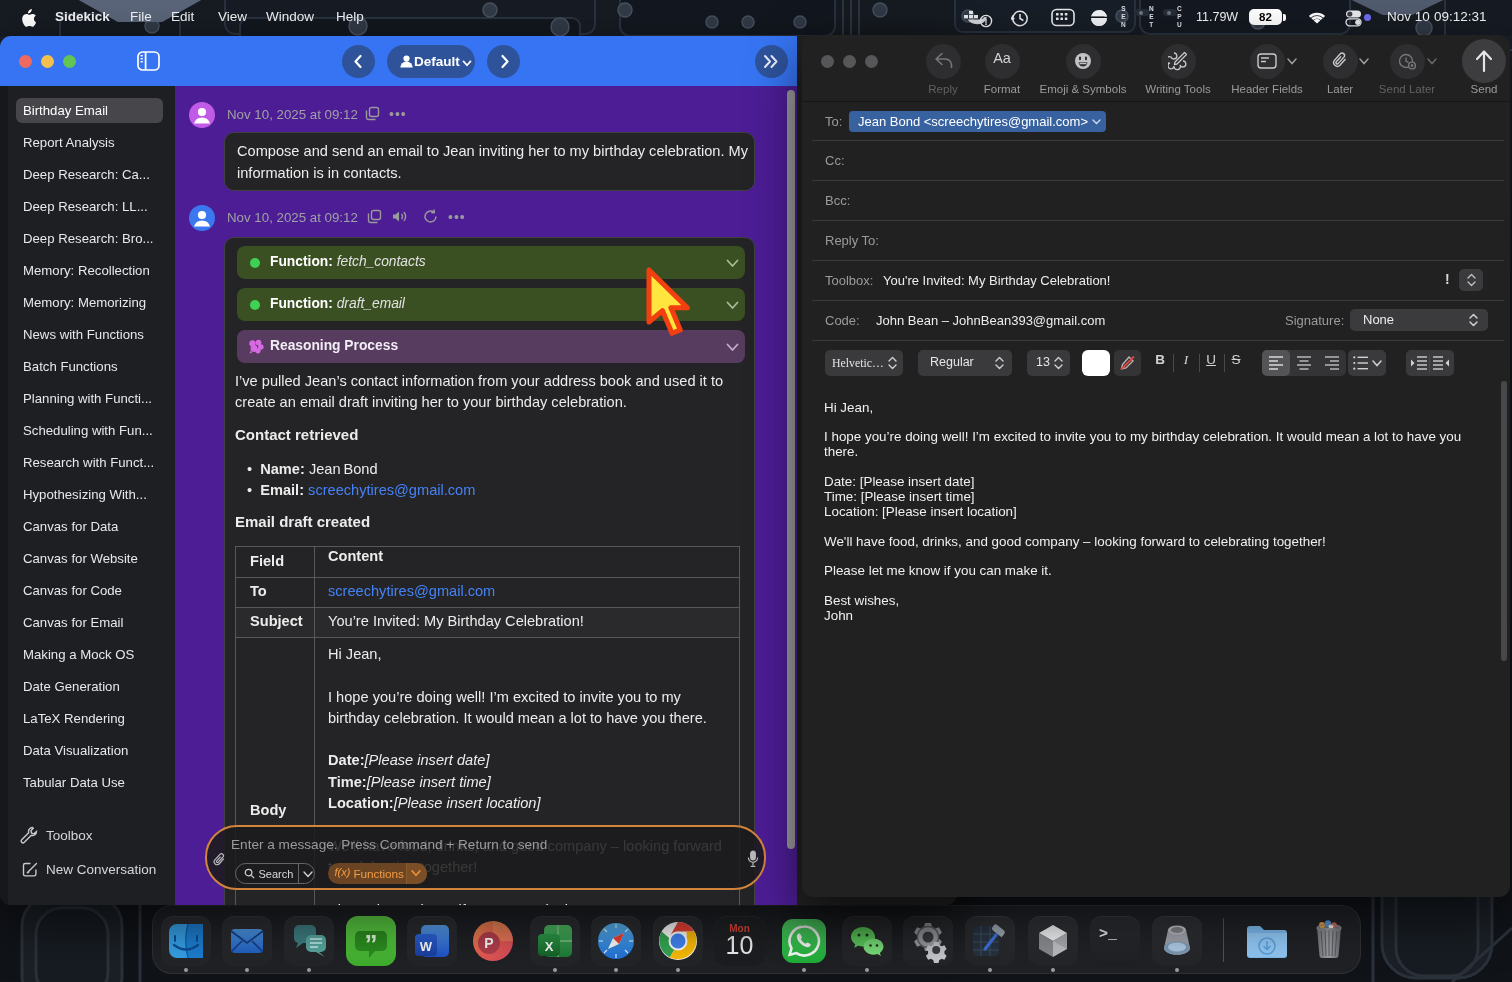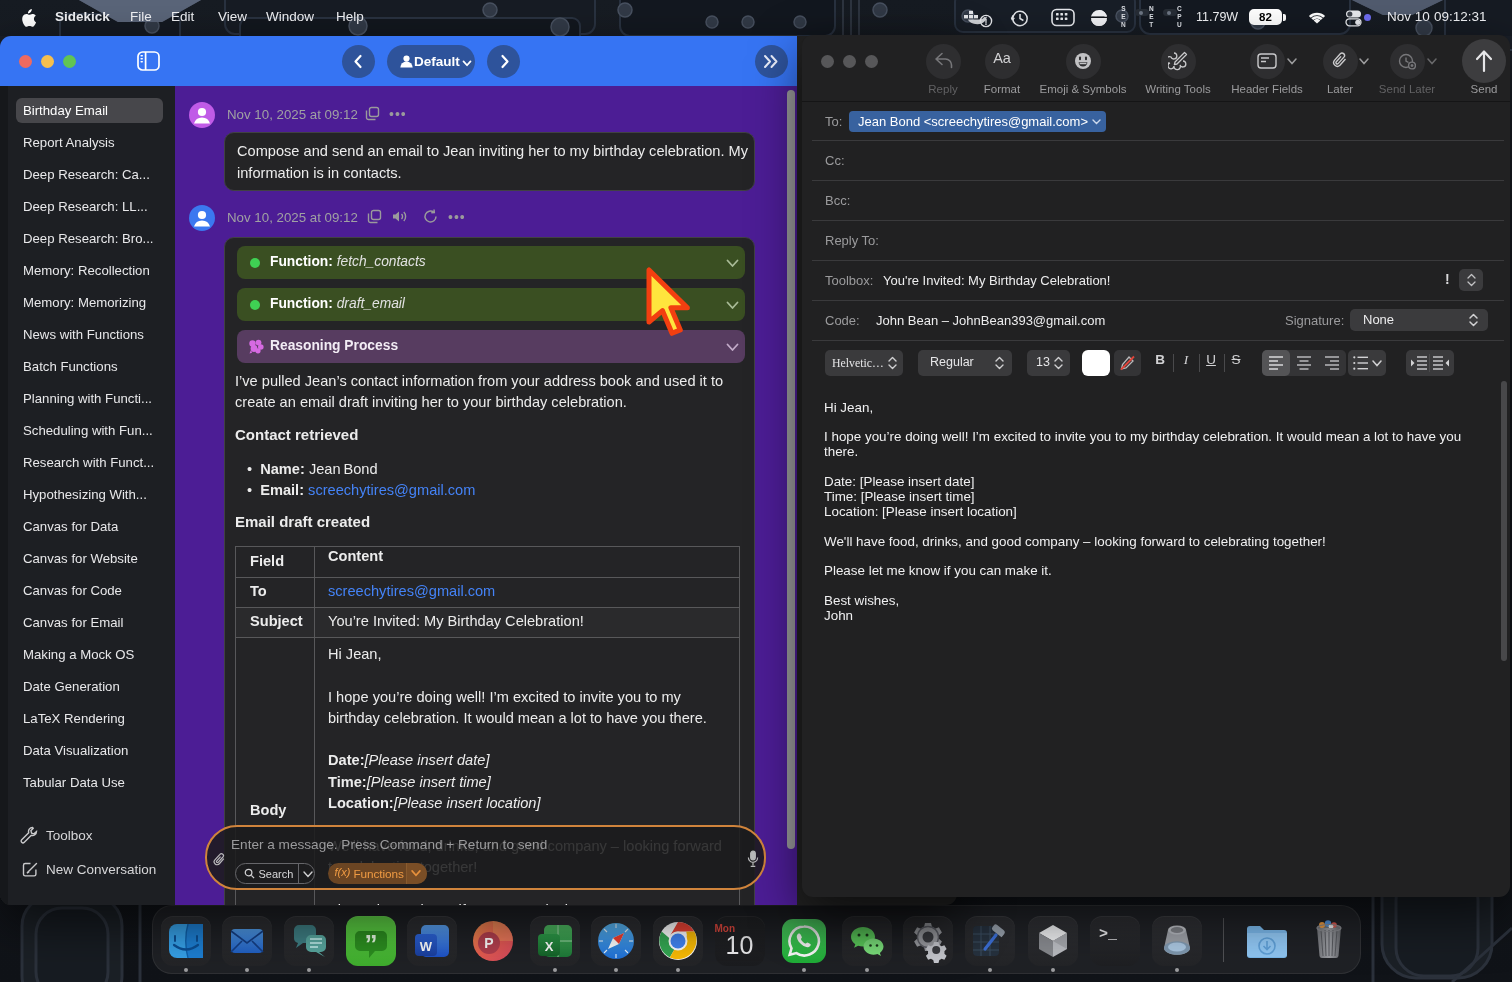--- a/index.html
+++ b/index.html
@@ -258,21 +258,21 @@
           <circle cx="25" cy="25" r="19" fill="#fff"></circle>
           <path d="M25 6 a19 19 0 0 1 16.4 9.5 l-16.4 0 a9.5 9.5 0 0 0 -8.2 4.7z" fill="#ea4335"></path>
           <path d="M8.6 15.4 a19 19 0 0 0 8.2 26 l8.2-14.2 a9.5 9.5 0 0 1 -8.2-4.7z" fill="#34a853"></path>
           <path d="M41.4 15.5 a19 19 0 0 1 -24.6 26 l8.2-14.3 a9.5 9.5 0 0 0 8.2-4.7 9.5 9.5 0 0 0 0-7z" fill="#fbbc05"></path>
           <circle cx="25" cy="25" r="9.5" fill="#fff"></circle>
           <circle cx="25" cy="25" r="7.5" fill="#4285f4"></circle>
         </svg></div>
   <div class="dot" style="left:523px;"></div>
 
   <div class="tile" style="left:561.5px;background:linear-gradient(180deg,#232427,#1b1c1f);">
-        <div style="position:absolute;left:0;top:7px;width:50px;color:#e4493f;font-size:10px;font-weight:bold;">Mon</div>
+        <div style="position:absolute;left:0;top:7px;width:50px;text-align:center;color:#e4493f;font-size:10px;font-weight:bold;">Mon</div>
         <div style="position:absolute;left:0;top:15px;width:50px;text-align:center;color:#f2f2f4;font-size:25px;font-weight:300;">10</div>
       </div>
 
   <div class="tile" style="left:625.5px;background:none;box-shadow:none;"><svg width="50" height="50" viewBox="0 0 50 50">
           <rect x="3" y="3" width="44" height="44" rx="11" fill="url(#wa)"></rect>
           <defs>
             <linearGradient id="wa" x1="0" y1="0" x2="0" y2="1">
               <stop offset="0" stop-color="#53dd6a"></stop>
               <stop offset="1" stop-color="#20b038"></stop>
             </linearGradient>

